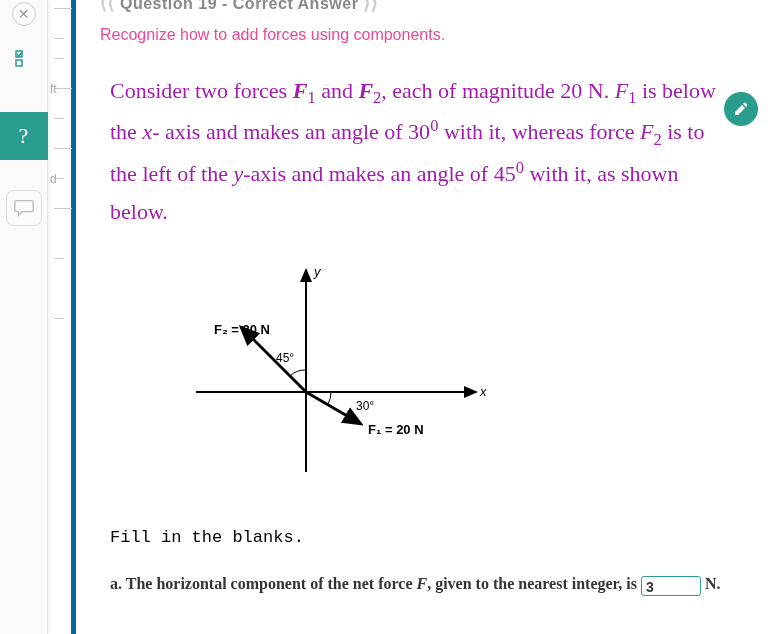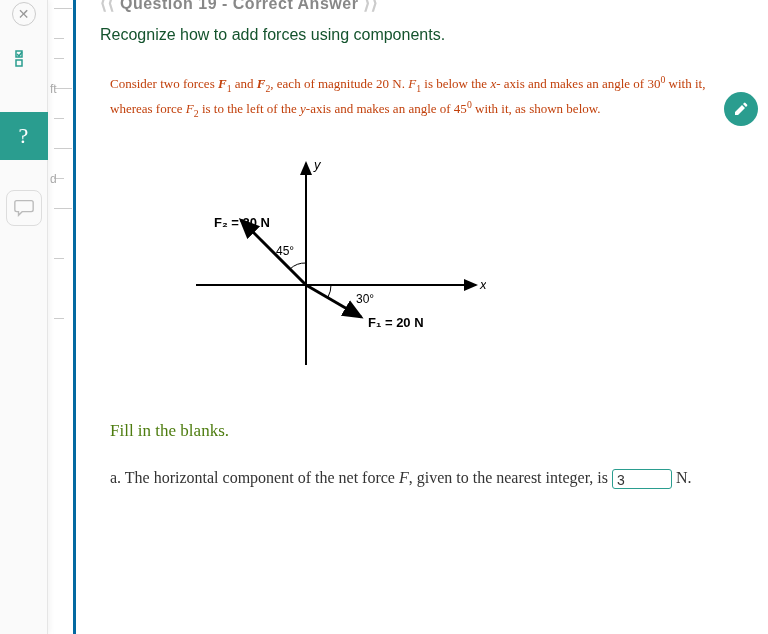--- a/index.html
+++ b/index.html
@@ -4,36 +4,36 @@
 <style>
 * { box-sizing: border-box; margin: 0; padding: 0; }
 body { font-family: Georgia, 'Times New Roman', serif; background: #fff; color: #333; width: 768px; height: 634px; overflow: hidden; position: relative; }
 .app { display: flex; height: 100%; }
 .rail { width: 48px; background: #fafafa; border-right: 1px solid #e5e5e5; display: flex; flex-direction: column; align-items: center; padding-top: 0; box-shadow: 2px 0 6px rgba(0,0,0,.05); }
 .rail-item { width: 32px; height: 32px; margin: 8px 0; display: flex; align-items: center; justify-content: center; border-radius: 4px; cursor: pointer; }
 .rail-item.close { color: #999; border: 1px solid #ccc; border-radius: 50%; width: 24px; height: 24px; font-size: 14px; margin-top: 2px; }
 .rail-item.check { color: #2a9d8f; }
 .rail-item.help { background: #2a9d8f; color: #fff; font-size: 22px; width: 48px; height: 48px; border-radius: 0; margin: 0; }
 .rail-item.chat { color: #999; border: 1px solid #ddd; border-radius: 8px; width: 36px; height: 36px; margin-top: 30px; }
-.gutter { width: 28px; position: relative; border-right: 3px solid #0369a1; }
+.gutter { width: 28px; position: relative; border-right: 5px solid #0369a1; }
 .tick { position: absolute; left: 6px; width: 10px; height: 1px; background: #ccc; }
 .tick.long { width: 18px; }
 .gutter-label { position: absolute; left: 2px; font-size: 12px; color: #aaa; font-family: Arial, sans-serif; }
 .main { flex: 1; padding: 0 24px 16px 24px; position: relative; overflow: hidden; }
 .qheader { font-family: 'Segoe UI', Arial, sans-serif; font-weight: 700; color: #888; font-size: 16px; margin-top: 0; letter-spacing: .5px; position: relative; top: -8px; }
-.objective { font-family: 'Segoe UI', Arial, sans-serif; color: #14532d; font-size: 16px; margin: 4px 0 28px 0; }
+.objective { font-family: 'Segoe UI', Arial, sans-serif; color: #ec4899; font-size: 16px; margin: 4px 0 28px 0; }
 .content { padding: 0 10px; }
-.problem-text { font-size: 13px; line-height: 1.7; color: #c2410c; margin-bottom: 16px; }
+.problem-text { font-size: 22px; line-height: 1.7; color: #a21caf; margin-bottom: 16px; }
 .problem-text i { font-style: italic; font-family: Georgia, serif; }
 .sub { font-size: .75em; vertical-align: sub; }
 .sup { font-size: .75em; vertical-align: super; }
 .edit-badge { position: absolute; right: 10px; top: 92px; width: 34px; height: 34px; border-radius: 50%; background: #2a9d8f; color: #fff; display: flex; align-items: center; justify-content: center; cursor: pointer; }
 .diagram { margin: 32px 0 32px 36px; }
-.fill-prompt { font-size: 17px; color: #4d7c0f; margin: 30px 0 24px 0; }
-.answers { font-size: 16px; line-height: 1.6; color: #333; }
+.fill-prompt { font-size: 17px; color: #000000; margin: 30px 0 24px 0; font-family: Liberation Mono, monospace; }
+.answers { font-size: 16px; line-height: 1.6; color: #333; font-weight: bold; }
 .answers .row { margin-bottom: 2px; }
 .ans-input { display: inline-block; border: 1px solid #2a9d8f; border-radius: 3px; padding: 0 4px; min-width: 60px; height: 20px; font-size: 14px; font-family: Arial, sans-serif; background: #fff; color: #333; vertical-align: middle; line-height: 20px; }
 .ans-input.short { min-width: 48px; }
 .chev { color: #ccc; font-size: 18px; }
 svg text { font-family: Arial, sans-serif; }
 </style>
 </head>
 <body>
 
 <div class="app">

